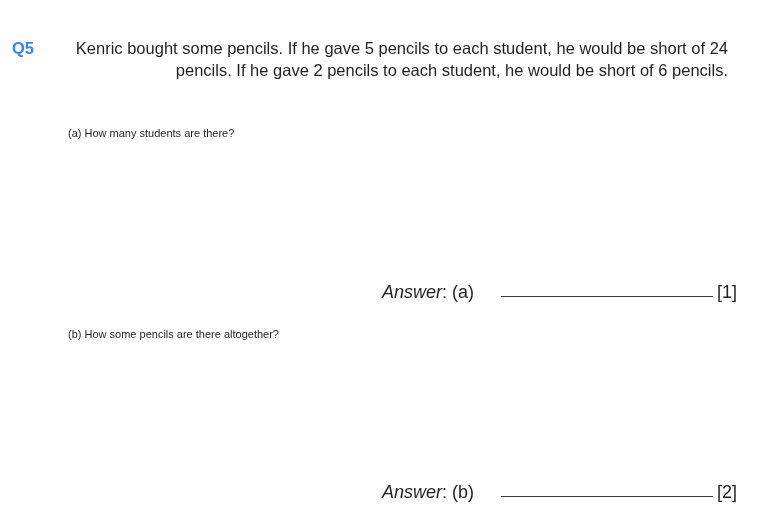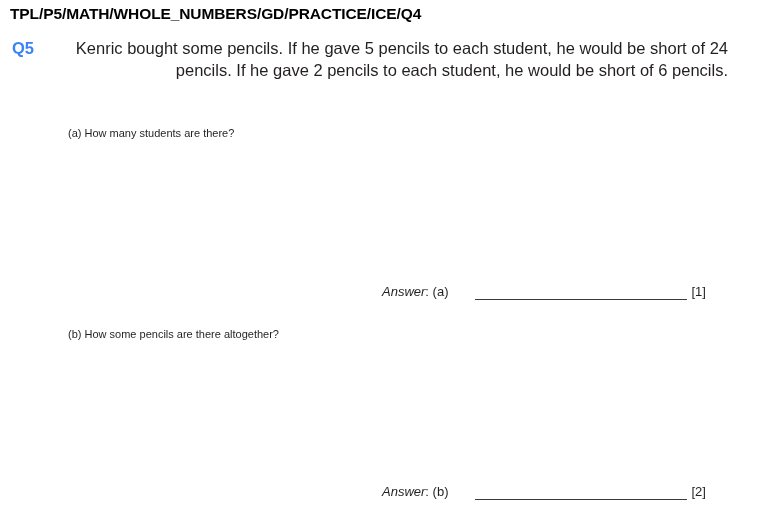--- a/index.html
+++ b/index.html
@@ -86,22 +86,22 @@
     width: 660px;
     background: transparent;
   }
   .working-a { top: 150px; height: 125px; }
   .working-b { top: 351px; height: 125px; }
 
   
   .answer-row {
     position: absolute;
     display: flex;
-    align-items: center;
-    font-size: 13px;
+    align-items: flex-start;
+    font-size: 18px;
     line-height: 22px;
     color: #231f20;
     white-space: nowrap;
   }
   .answer-a { left: 382px; top: 281px; }
   .answer-b { left: 382px; top: 481px; }
 
   .answer-word {
     font-style: italic;
   }
@@ -118,21 +118,20 @@
   }
   .answer-marks {
     font-style: normal;
   }
 </style>
 </head>
 <body>
 
 <div class="page">
 
-  <div class="doc-header">TPL/P5/MATH/WHOLE_NUMBERS/GD/PRACTICE/ICE/Q4</div>
 
   <div class="question-block">
     <div class="q-number">Q5</div>
     <div class="q-body">Kenric bought some pencils. If he gave 5 pencils to each student, he would be short of 24 pencils. If he gave 2 pencils to each student, he would be short of 6 pencils.</div>
   </div>
 
   <div class="part part-a">
     <span class="part-label">(a)</span><span>&nbsp;</span><span class="part-text">How many students are there?</span>
   </div>
 

